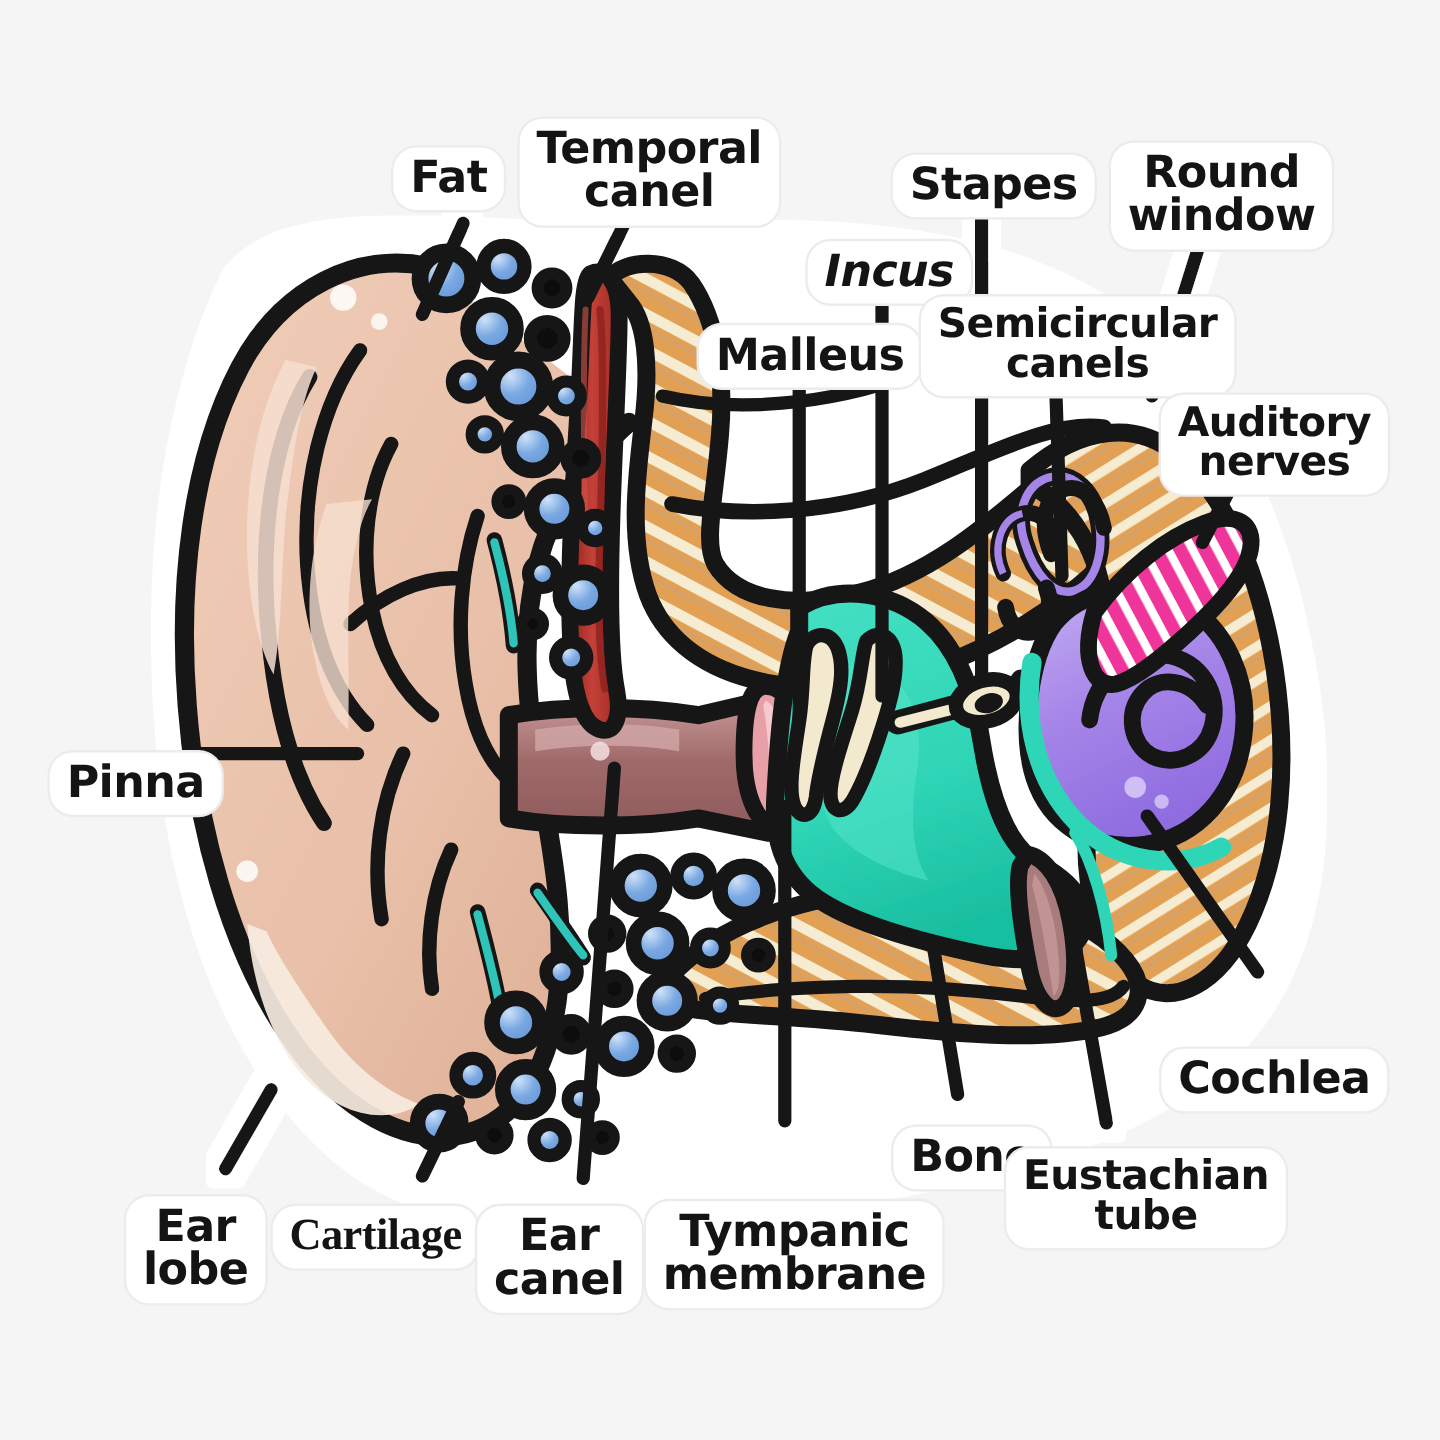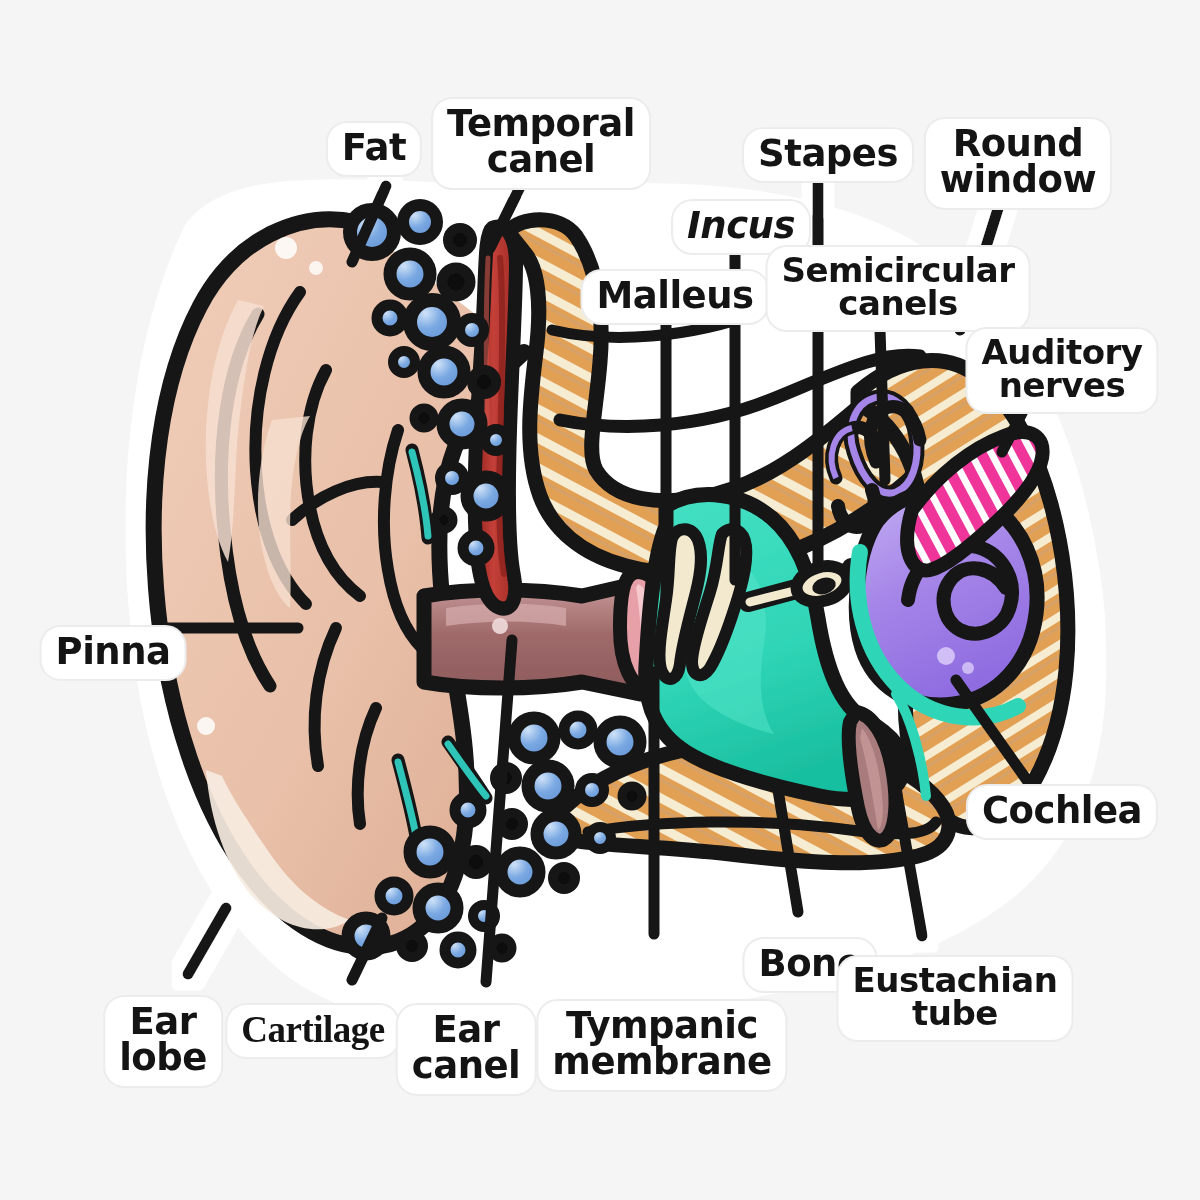--- a/index.html
+++ b/index.html
@@ -345,21 +345,21 @@
 canel</div>
       <div class="lbl" style="left: 675px; top: 276px;">Malleus</div>
       <div class="lbl" style="left: 741px; top: 206px; font-style: italic;">Incus</div>
       <div class="lbl" style="left: 828px; top: 134px;">Stapes</div>
       <div class="lbl sm" style="left: 898px; top: 252px;">Semicircular
 canels</div>
       <div class="lbl" style="left: 1018px; top: 124px;">Round
 window</div>
       <div class="lbl sm" style="left: 1062px; top: 334px;">Auditory
 nerves</div>
-      <div class="lbl" style="left: 1062px; top: 791px;">Cochlea</div>
+      <div class="lbl" style="left: 1062px; top: 879px;">Cochlea</div>
       <div class="lbl" style="left: 113px; top: 632px;">Pinna</div>
       <div class="lbl" style="left: 163px; top: 1002px;">Ear
 lobe</div>
       <div class="lbl" style="left: 313px; top: 1010px; font-family: Liberation Serif, serif;">Cartilage</div>
       <div class="lbl" style="left: 466px; top: 1010px;">Ear
 canel</div>
       <div class="lbl" style="left: 662px; top: 1006px;">Tympanic
 membrane</div>
       <div class="lbl" style="left: 810px; top: 944px;">Bone</div>
       <div class="lbl sm" style="left: 955px; top: 962px;">Eustachian

